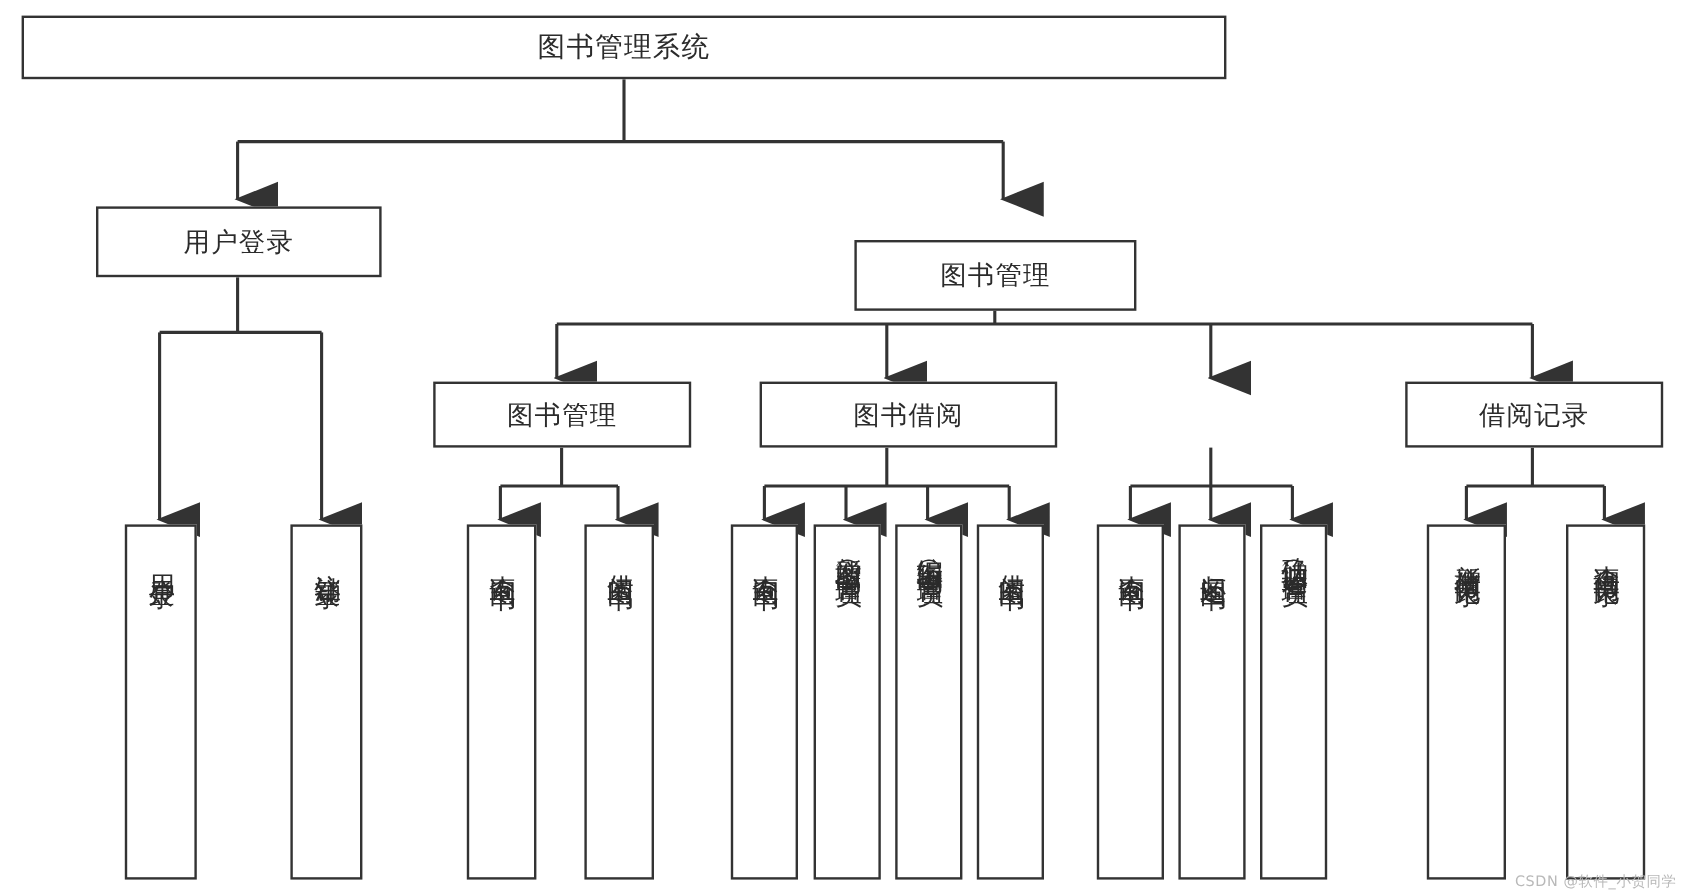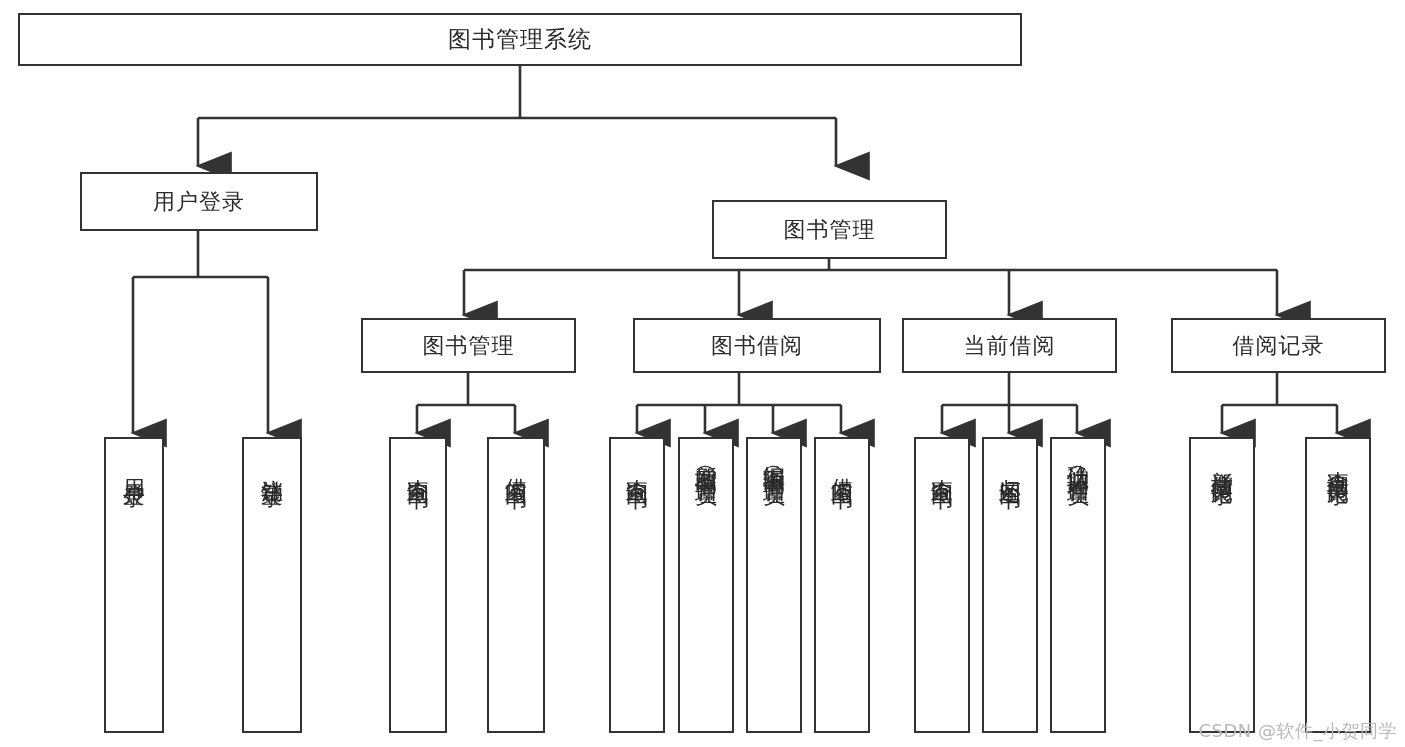--- a/index.html
+++ b/index.html
@@ -33,21 +33,21 @@
     justify-content:flex-start;
     padding-top:22px;
     align-items:center;
   }
   .node-v.pad-small{padding-top:14px;}
   .node-v.pad-tiny{padding-top:8px;}
   .wm{
     position:absolute;
     right:8px;
     bottom:4px;
-    font-size:18px;
+    font-size:12px;
     color:#b9b9b9;
     letter-spacing:0.5px;
     white-space:nowrap;
     pointer-events:none;
   }
 </style>
 </head>
 <body>
 
 <div id="diagram-root">
@@ -112,23 +112,20 @@
   <div class="node node-h" style="left:712px;top:172px;width:235px;height:59px;margin-top:28px;">
     <span>图书管理</span>
   </div>
 
   <div class="node node-h" style="left:361px;top:318px;width:215px;height:55px;">
     <span>图书管理</span>
   </div>
   <div class="node node-h" style="left:633px;top:318px;width:248px;height:55px;">
     <span>图书借阅</span>
   </div>
-  <div class="node node-h" style="left:902px;top:318px;width:215px;height:55px;">
-    <span>当前借阅</span>
-  </div>
   <div class="node node-h" style="left:1171px;top:318px;width:215px;height:55px;text-align:right;">
     <span>借阅记录</span>
   </div>
 
   <div class="node node-v" style="left:104px;top:437px;width:60px;height:296px;">
     <span>用户登录</span>
   </div>
   <div class="node node-v" style="left:242px;top:437px;width:60px;height:296px;">
     <span>注销登录</span>
   </div>

